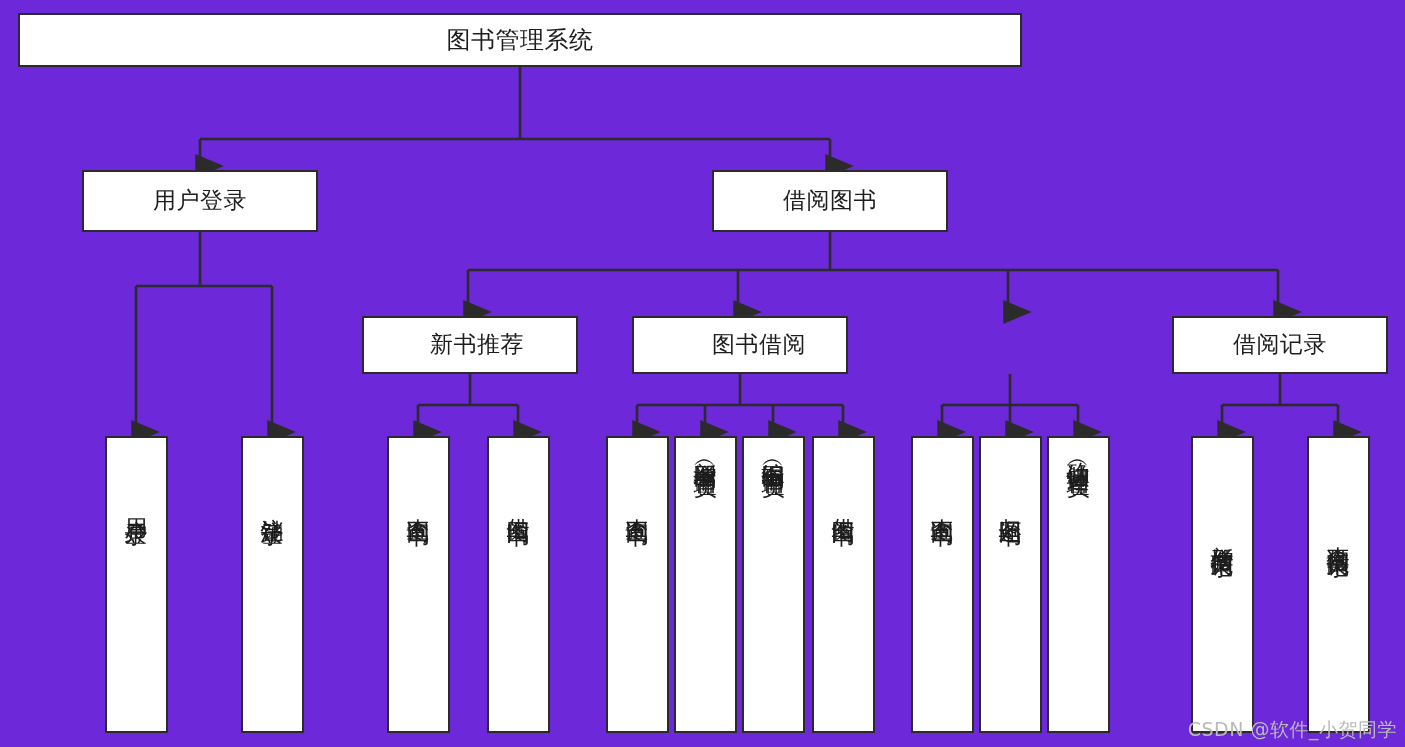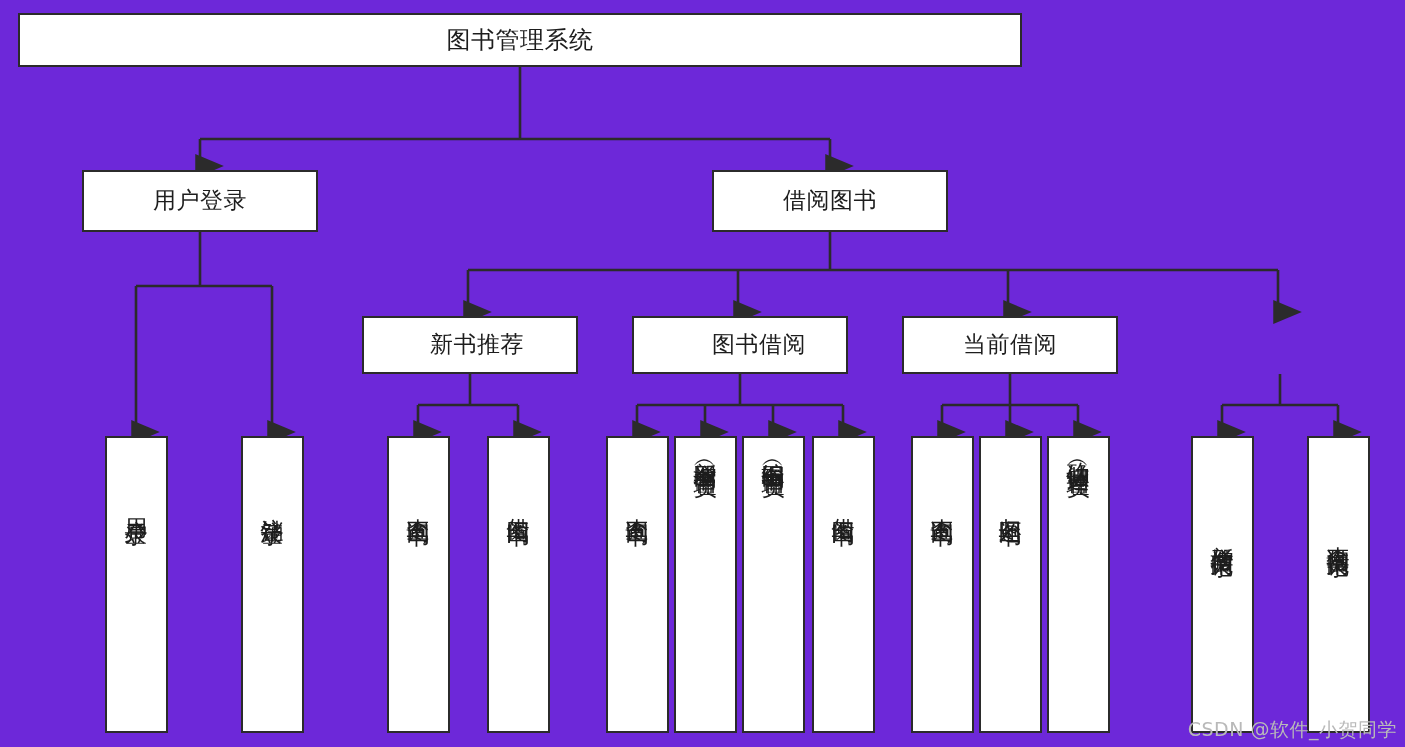--- a/index.html
+++ b/index.html
@@ -145,22 +145,22 @@
   <div class="node horiz" style="left:712px; top:170px; width:236px; height:62px;">
     <span class="node-label">借阅图书</span>
   </div>
 
   <div class="node horiz" style="left:362px; top:316px; width:216px; height:58px;padding-left:14px;">
     <span class="node-label">新书推荐</span>
   </div>
   <div class="node horiz" style="left:632px; top:316px; width:216px; height:58px;padding-left:38px;">
     <span class="node-label">图书借阅</span>
   </div>
-  <div class="node horiz" style="left:902px; top:316px; width:216px; height:58px;">
-    <span class="node-label">当前借阅</span>
+  <div class="node horiz" style="left:1172px; top:316px; width:216px; height:58px;">
+    <span class="node-label">借阅记录</span>
   </div>
 
   <div class="node vert mid" style="left:105px; top:436px; width:63px; height:297px;">
     <span class="node-label">用户登录</span>
   </div>
   <div class="node vert mid" style="left:241px; top:436px; width:63px; height:297px;">
     <span class="node-label">注销登录</span>
   </div>
 
   <div class="node vert mid" style="left:387px; top:436px; width:63px; height:297px;">

